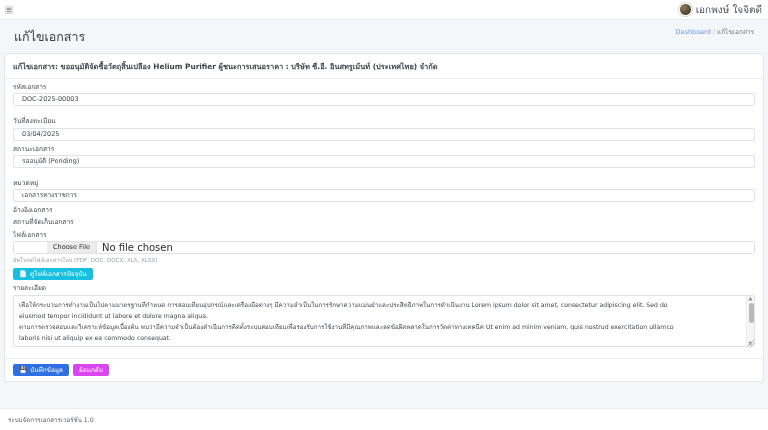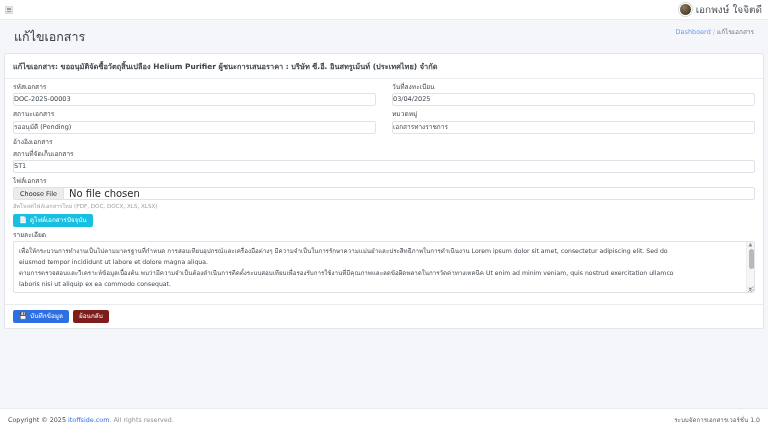--- a/index.html
+++ b/index.html
@@ -70,58 +70,59 @@
     border-bottom: 1px solid #e9ecef;
     font-size: 7.4px;
     color: #3d444b;
     font-weight: bold;
     white-space: nowrap;
     overflow: hidden;
   }
   .card-body { padding: 5px 8px 6px 8px; }
 
   
-  .row { display: flex; gap: 16px; }
+  .row { display: flex; gap: 7px; flex-direction: column; }
   .col { flex: 1 1 0; min-width: 0; }
   .form-group { margin-bottom: 5px; }
   .form-label {
     display: block;
     font-size: 6.6px;
     color: #41484f;
     margin-bottom: 2px;
     line-height: 1.1;
   }
   .form-control {
     width: 100%;
     height: 13px;
     border: 1px solid #dfe3e7;
     border-radius: 2px;
     background: #ffffff;
     font-size: 6.5px;
     color: #41484f;
-    padding: 0 0;
+    padding: 0 8px;
     line-height: 13px;
     font-family: inherit;
     display: flex;
     align-items: center;
     overflow: hidden;
     white-space: nowrap;
   }
   .form-control.muted { color: #a0a6ac; }
 
   
   .file-input {
     width: 100%;
     height: 13px;
     border: 1px solid #dfe3e7;
     border-radius: 2px;
     background: #ffffff;
     display: flex;
     align-items: stretch;
     overflow: hidden;
+    padding-left: 33px;
   }
   .file-btn {
     background: #ececec;
     border-right: 1px solid #dfe3e7;
     font-size: 6.5px;
     color: #2b2b2b;
     padding: 0 6px;
     display: flex; align-items: center;
     white-space: nowrap;
   }
@@ -147,21 +148,21 @@
     border-radius: 2px;
     font-size: 6.4px;
     font-family: inherit;
     padding: 3px 6px;
     cursor: pointer;
     white-space: nowrap;
     line-height: 1;
   }
   .btn-info { background: #17c0e0; color: #ffffff; }
   .btn-primary { background: #2f6fe4; color: #ffffff; }
-  .btn-secondary { background: #7f1d1d; color: #ffffff; }
+  .btn-secondary { background: #d946ef; color: #ffffff; }
   .btn .glyph { font-size: 6.5px; line-height: 1; }
 
   .btn-row { margin-top: 4px; display: flex; gap: 4px; }
 
   
   .textarea-wrap { position: relative; }
   .textarea {
     width: 100%;
     height: 52px;
     border: 1px solid #dfe3e7;
@@ -287,21 +288,20 @@
         </div>
       </div>
     </div>
 
     <div class="form-group">
       <label class="form-label">อ้างอิงเอกสาร</label>
     </div>
 
     <div class="form-group">
       <label class="form-label">สถานที่จัดเก็บเอกสาร</label>
-      <div class="form-control">ST1</div>
     </div>
 
     <div class="form-group">
       <label class="form-label">ไฟล์เอกสาร</label>
       <div class="file-input">
         <div class="file-btn">Choose File</div>
         <div class="file-name">No file chosen</div>
       </div>
       <div class="help-text">อัพโหลดไฟล์เอกสารใหม่ (PDF, DOC, DOCX, XLS, XLSX)</div>
       <div class="btn-row">
@@ -337,18 +337,14 @@
       <span class="glyph">💾</span>
       <span>บันทึกข้อมูล</span>
     </button>
     <button class="btn btn-secondary">
       <span>ย้อนกลับ</span>
     </button>
   </div>
 </div>
 
 <div class="main-footer">
-  <div>
-    <span>Copyright © 2025</span>
-    <a href="#">itoffside.com</a><span class="copy-muted">. All rights reserved.</span>
-  </div>
   <div class="footer-right">ระบบจัดการเอกสารเวอร์ชั่น 1.0</div>
 </div>
 
 </body></html>

